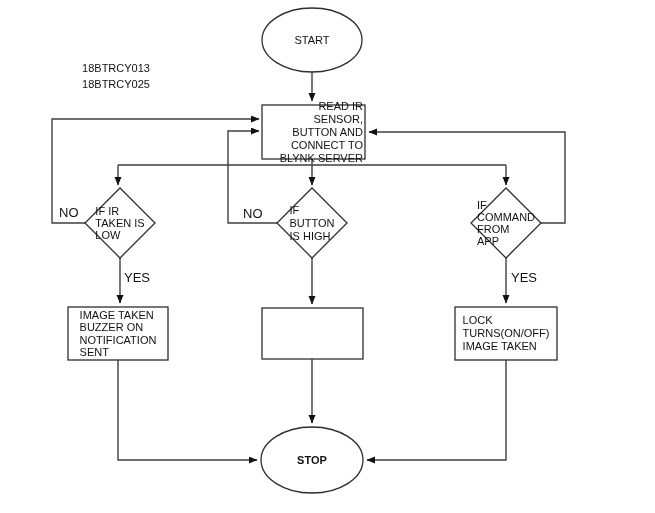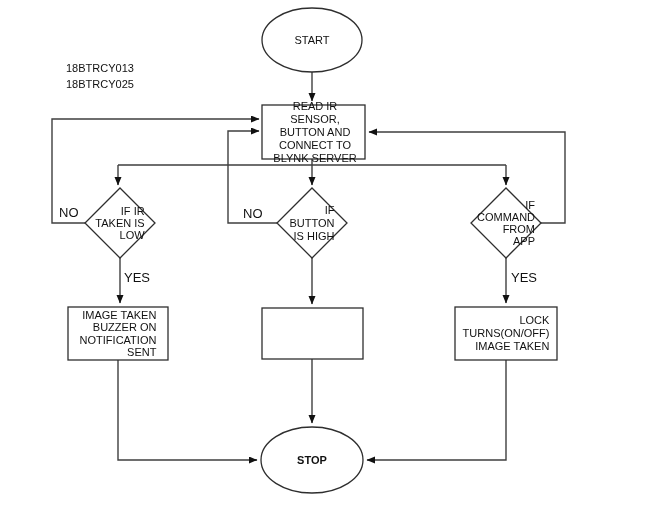--- a/index.html
+++ b/index.html
@@ -13,32 +13,33 @@
   }
   .stage svg{position:absolute;left:0;top:0;}
   .connector{fill:none;stroke:#3f3f3f;stroke-width:1.4;}
   .shape{fill:#ffffff;stroke:#2e2e2e;stroke-width:1.3;}
   .lbl{
     position:absolute;
     font-size:11px;
     line-height:13px;
     white-space:pre-line;
     color:#111;
+    text-align:center;
   }
   .center{
     display:flex;
     align-items:center;
     justify-content:center;
-    text-align:right;
+    text-align:left;
   }
   .left-align{
     display:flex;
     flex-direction:column;
     justify-content:center;
-    text-align:center;
+    text-align:right;
     padding-left:4px;
     box-sizing:border-box;
   }
   .edge-lbl{position:absolute;font-size:13px;color:#111;}
   .lh12{line-height:12px;}
   .lh125{line-height:12.5px;}
   .lh13{line-height:13px;}
 </style>
 </head>
 <body>

